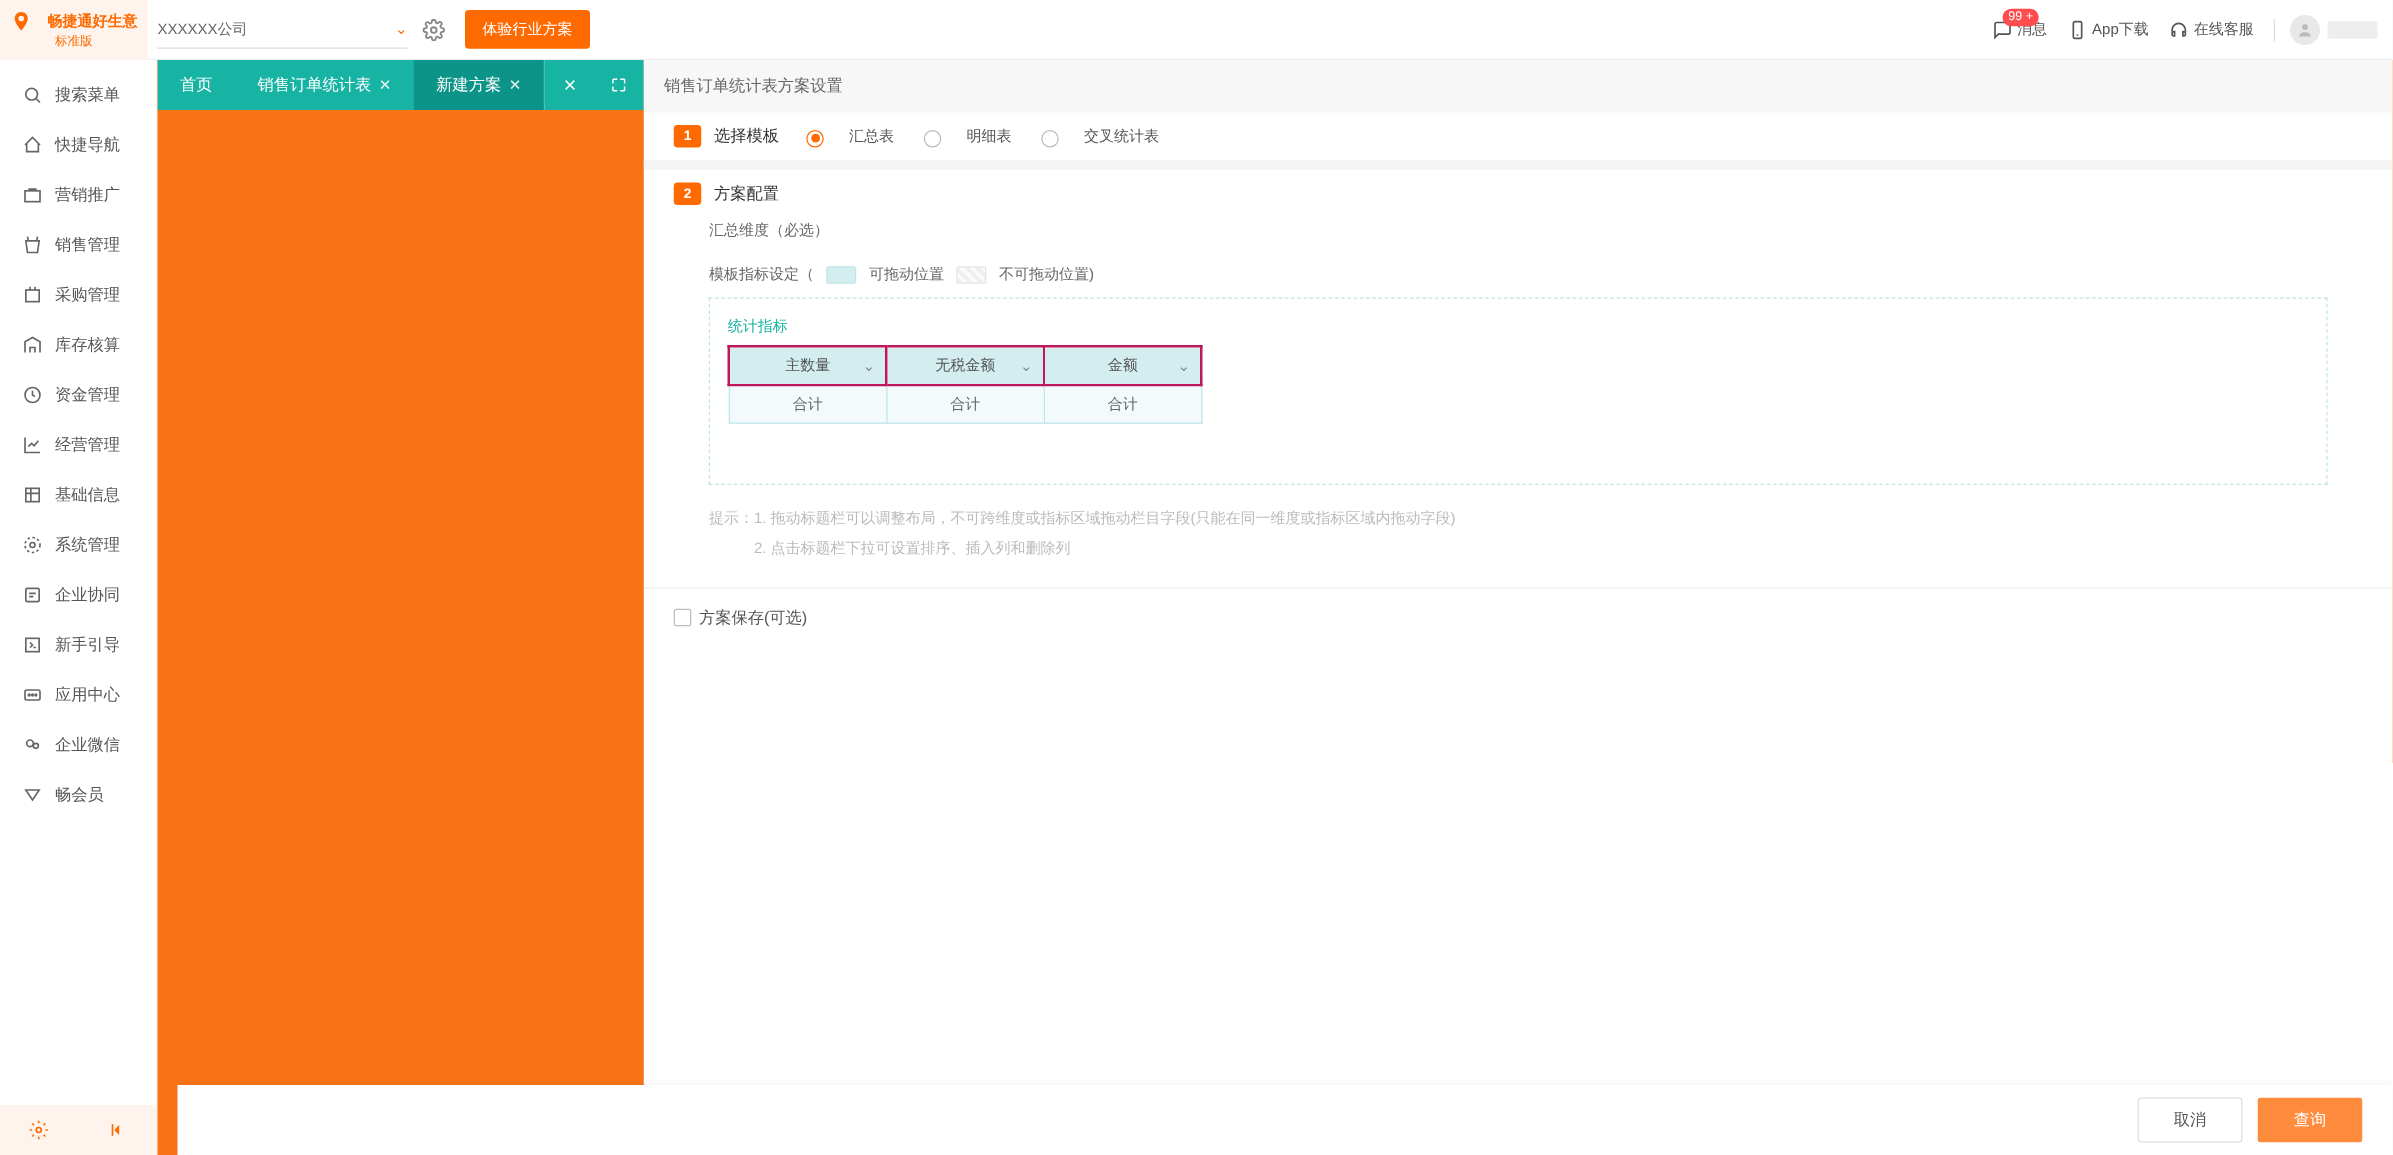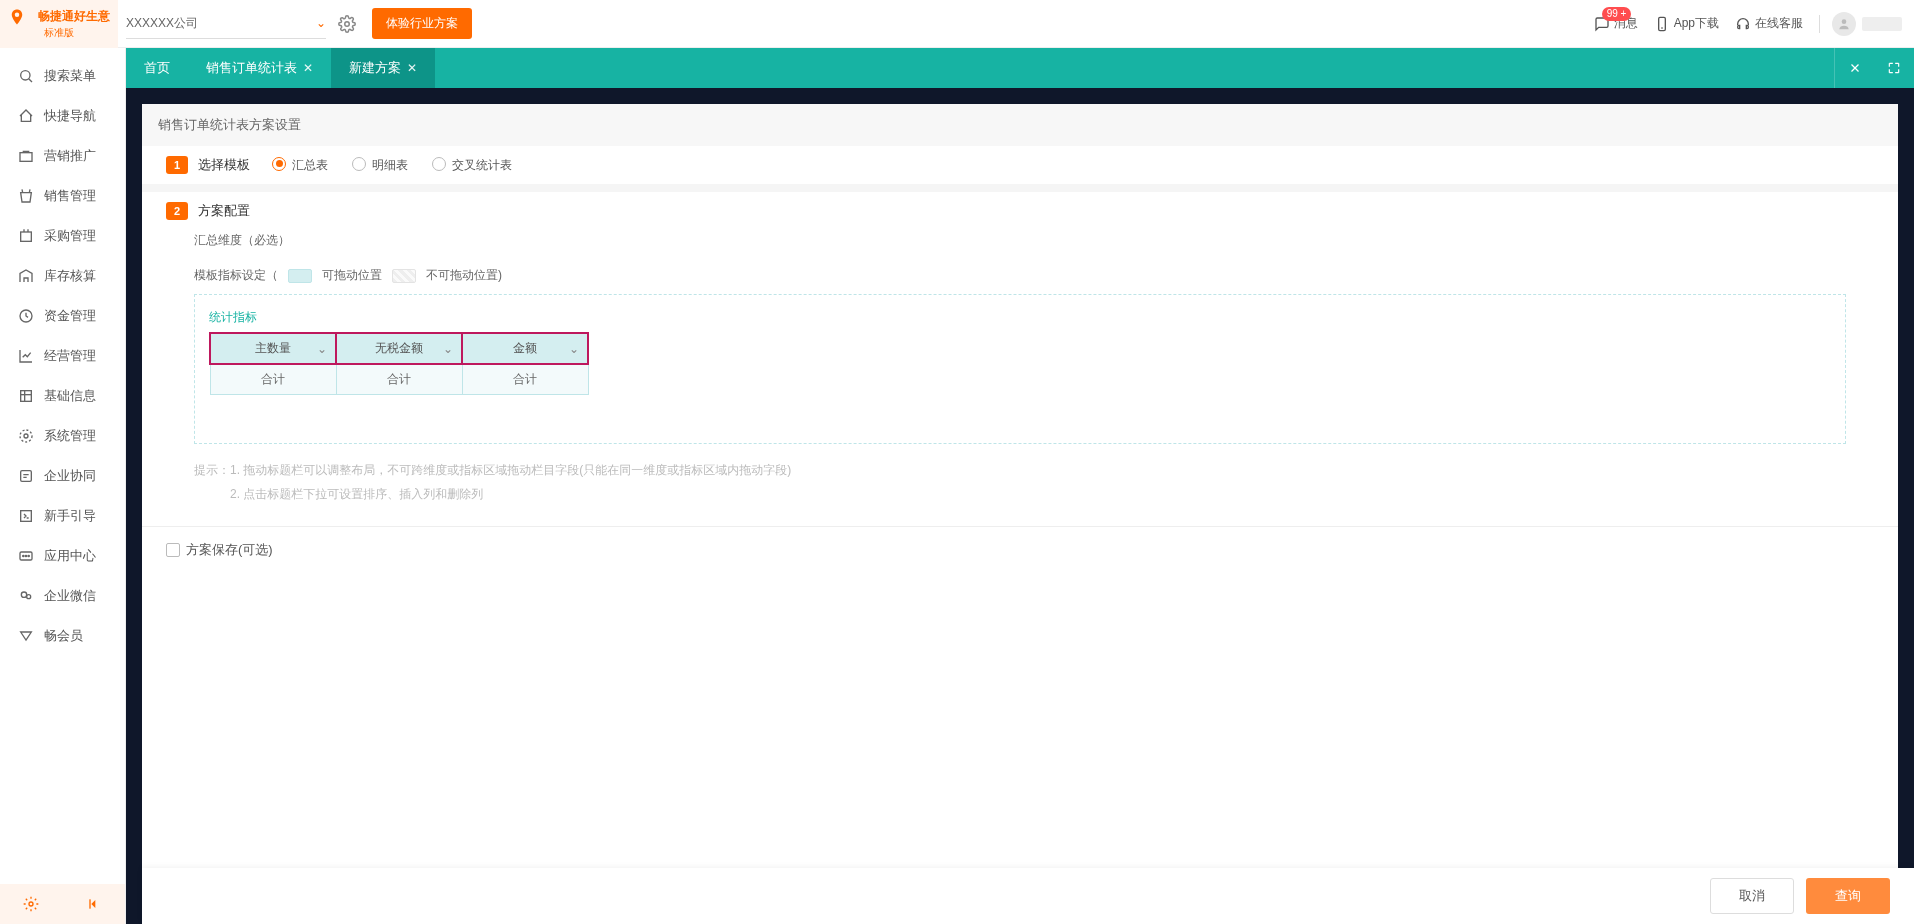--- a/index.html
+++ b/index.html
@@ -1,21 +1,21 @@
 <!DOCTYPE html>
 <html><head>
 <meta charset="utf-8">
 <style>
 * { margin: 0; padding: 0; box-sizing: border-box; }
 body { font-family: "Microsoft YaHei", sans-serif; font-size: 13px; color: #333; background: #f5f5f5; overflow: hidden; }
 
 
 .header { height: 48px; background: #fff; display: flex; align-items: center; padding: 0 12px; border-bottom: 1px solid #eee; }
 .logo-area { width: 118px; display: flex; flex-direction: column; align-items: center; justify-content: center; background: #fff4ed; height: 48px; margin: 0 -12px 0 -12px; padding: 0 8px; }
-.logo-row { display: flex; align-items: center; gap: 12px; }
+.logo-row { display: flex; align-items: flex-end; gap: 12px; }
 .logo-icon { width: 18px; height: 18px; color: #ff6a00; }
 .logo-text { color: #ff6a00; font-size: 12px; font-weight: bold; }
 .logo-sub { color: #ff6a00; font-size: 10px; }
 .company-select { margin-left: 20px; width: 200px; height: 30px; border: none; border-bottom: 1px solid #ddd; display: flex; align-items: center; justify-content: space-between; color: #666; font-size: 12px; }
 .company-select .chev { color: #ff6a00; }
 .gear-btn { margin-left: 12px; color: #888; width: 18px; height: 18px; }
 .exp-btn { margin-left: 16px; background: #ff6a00; color: #fff; border: none; padding: 7px 14px; border-radius: 3px; font-size: 12px; cursor: pointer; }
 .header-spacer { flex: 1; }
 .hdr-item { display: flex; align-items: center; gap: 4px; color: #555; font-size: 12px; margin-left: 16px; position: relative; cursor: pointer; }
 .hdr-item svg { width: 16px; height: 16px; }
@@ -30,44 +30,44 @@
 
 
 .sidebar { width: 126px; background: #fff; display: flex; flex-direction: column; border-right: 1px solid #eee; }
 .side-list { flex: 1; overflow-y: auto; padding-top: 8px; }
 .side-item { display: flex; align-items: center; gap: 10px; padding: 11px 18px; color: #555; font-size: 13px; cursor: pointer; }
 .side-item svg { width: 16px; height: 16px; color: #666; }
 .side-footer { height: 40px; background: #fff4ed; display: flex; align-items: center; justify-content: space-around; }
 .side-footer svg { width: 16px; height: 16px; color: #ff6a00; cursor: pointer; }
 
 
-.main { flex: 1; display: flex; flex-direction: column; background: #0f172a; overflow: hidden; }
+.main { flex: 1; display: flex; flex-direction: row; background: #f97316; overflow: hidden; }
 
 
 .tabs { height: 40px; background: #17b3a3; display: flex; align-items: stretch; color: #fff; font-size: 13px; }
 .tab { display: flex; align-items: center; padding: 0 18px; gap: 6px; cursor: pointer; }
 .tab.active { background: #0d9488; }
 .tab .close-x { font-size: 12px; opacity: .9; }
 .tabs-spacer { flex: 1; }
 .tab-icon-btn { width: 40px; display: flex; align-items: center; justify-content: center; cursor: pointer; }
 .tab-icon-btn.sep { border-left: 1px solid rgba(255,255,255,.2); }
 .tab-icon-btn svg { width: 14px; height: 14px; }
 
 
-.content { flex: 1; overflow-y: auto; background: #fff; margin: 16px; position: relative; padding-bottom: 70px; }
+.content { flex: 1; overflow-y: auto; background: #fff; margin: 0; position: relative; padding-bottom: 70px; }
 .page-title { padding: 12px 16px; color: #666; font-size: 13px; background:#f7f7f7;}
 
 .section { padding: 10px 24px; }
 .section-hdr { display: flex; align-items: center; gap: 10px; }
 .step-badge { background: #ff6a00; color: #fff; width: 22px; height: 18px; border-radius: 3px; display: flex; align-items: center; justify-content: center; font-size: 11px; font-weight: bold; }
 .section-title { font-size: 13px; color: #333; }
 
 
 .radio-row { display: flex; align-items: center; gap: 24px; margin-left: 12px; }
-.radio-opt { display: flex; align-items: flex-start; gap: 6px; font-size: 12px; color: #555; cursor: pointer; }
+.radio-opt { display: flex; align-items: flex-end; gap: 20px; font-size: 12px; color: #555; cursor: pointer; }
 .radio-dot { width: 14px; height: 14px; border-radius: 50%; border: 1px solid #bbb; display: flex; align-items: center; justify-content: center; }
 .radio-opt.selected .radio-dot { border-color: #ff6a00; }
 .radio-opt.selected .radio-dot::after { content: ''; width: 7px; height: 7px; border-radius: 50%; background: #ff6a00; }
 
 
 .sub-label { font-size: 12px; color: #666; margin: 12px 0 10px 28px; }
 .dim-box { margin: 0 28px; border: 1px dashed #ffc8a8; background: #fff1e9; padding: 28px 40px; display: flex; align-items: center; gap: 14px; }
 .req-label { font-size: 12px; color: #555; }
 .req-star { color: #ff4d4f; margin-right: 2px; }
 .dash-line { width: 28px; height: 1px; background: #999; }

